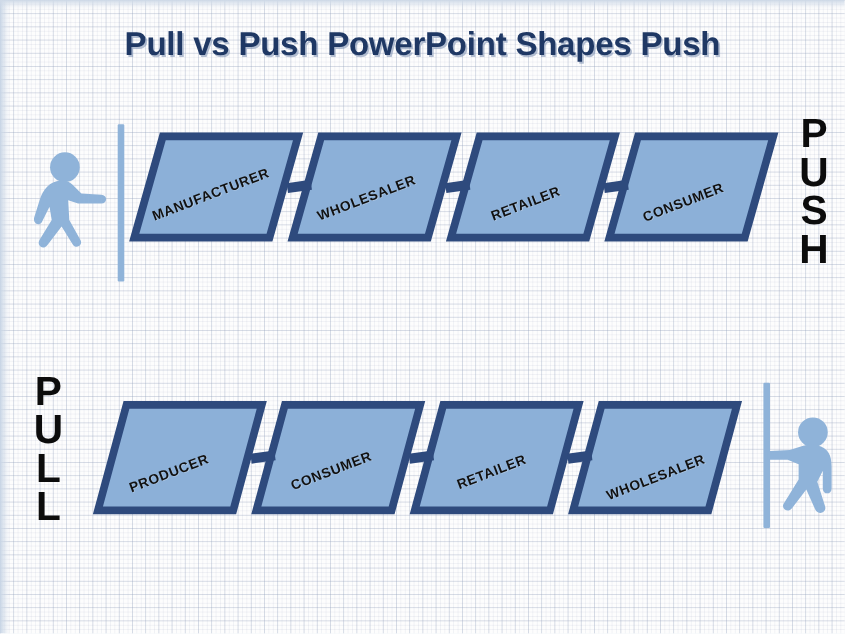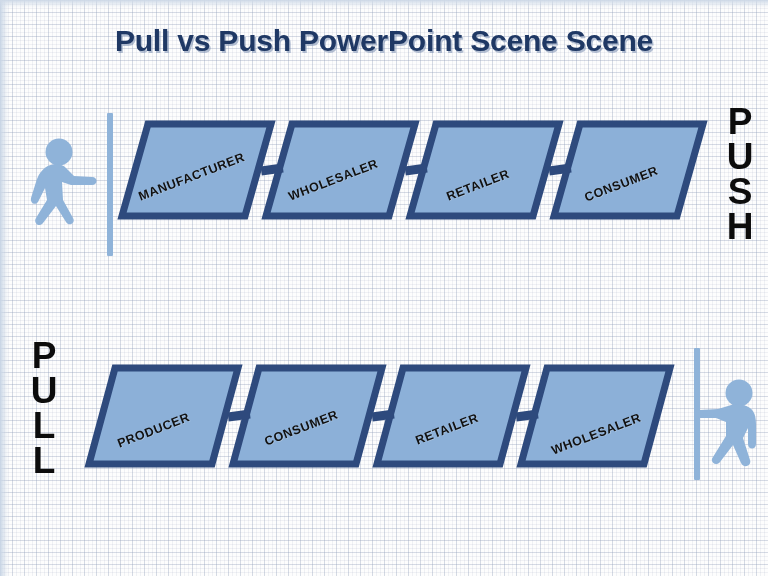--- a/index.html
+++ b/index.html
@@ -90,21 +90,21 @@
   .person { position: absolute; }
 </style>
 </head>
 <body>
 
 <div id="slide">
 
   <div id="edge-shade-left"></div>
   <div id="edge-shade-top"></div>
 
-  <div id="title">Pull vs Push PowerPoint Scene Scene</div>
+  <div id="title">Pull vs Push PowerPoint Shapes Push</div>
 
   <div class="person" style="left:14px; top:138px; width:86px; height:96px;">
     <svg width="86" height="96" viewBox="0 0 86 96" xmlns="http://www.w3.org/2000/svg">
       <g fill="#8fb3d9">
         <circle cx="45" cy="14" r="13.5"></circle>
         <path d="M41 26 C31 27 25 34 22 44 L17 60 C16 65 21 68 24 64 L31 50 L33 62 L22 80 C19 85 25 90 29 85 L42 68 L52 84 C55 89 62 85 59 80 L49 62 L48 44 L57 47 L78 47 C84 47 84 39 78 39 L60 38 L52 30 C49 27 46 26 41 26 Z"></path>
       </g>
     </svg>
   </div>
 

